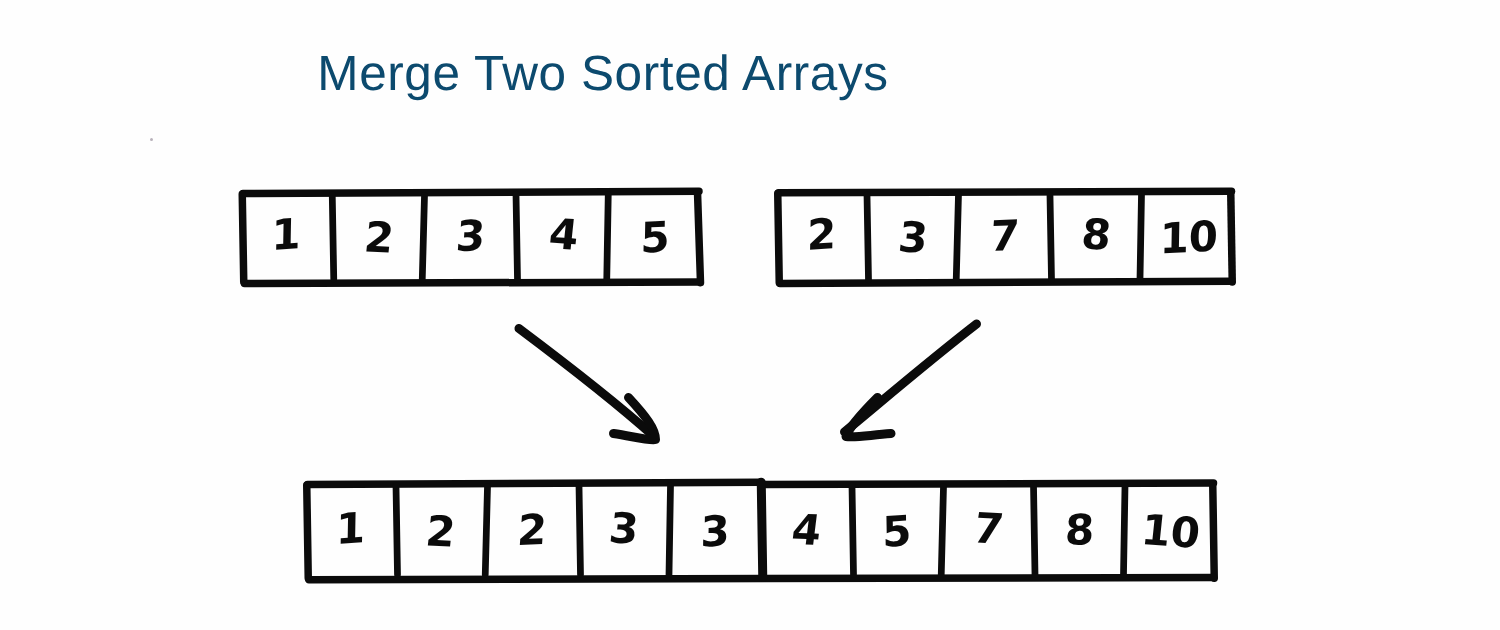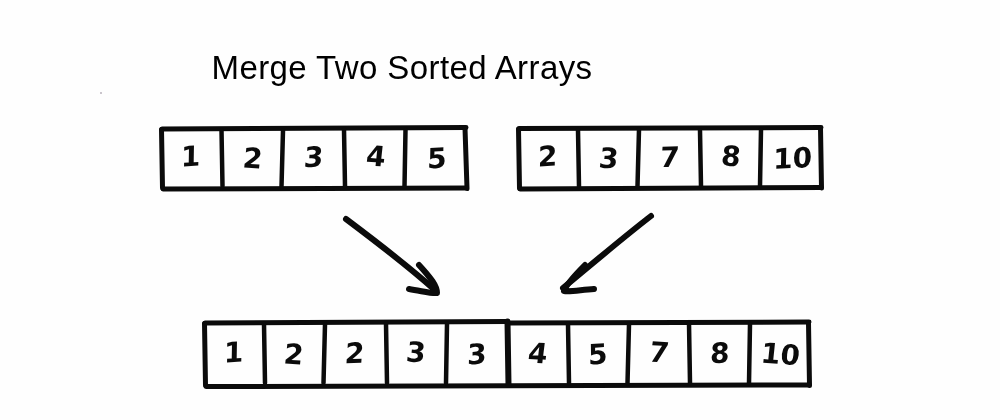--- a/index.html
+++ b/index.html
@@ -14,27 +14,27 @@
     height: 420px;
     background: #fefefe;
     overflow: hidden;
     font-family: "Liberation Sans", sans-serif;
   }
 
   
   #title {
     position: absolute;
     left: 0;
-    top: 49px;
+    top: 30px;
     width: 804px;
     text-align: center;
     font-family: "Liberation Sans", sans-serif;
     font-size: 33px;
     font-weight: 400;
-    color: #000000;
+    color: #0c4a6e;
     letter-spacing: 0.4px;
   }
 
   
   #speck {
     position: absolute;
     left: 100px;
     top: 92px;
     width: 2px;
     height: 2px;

